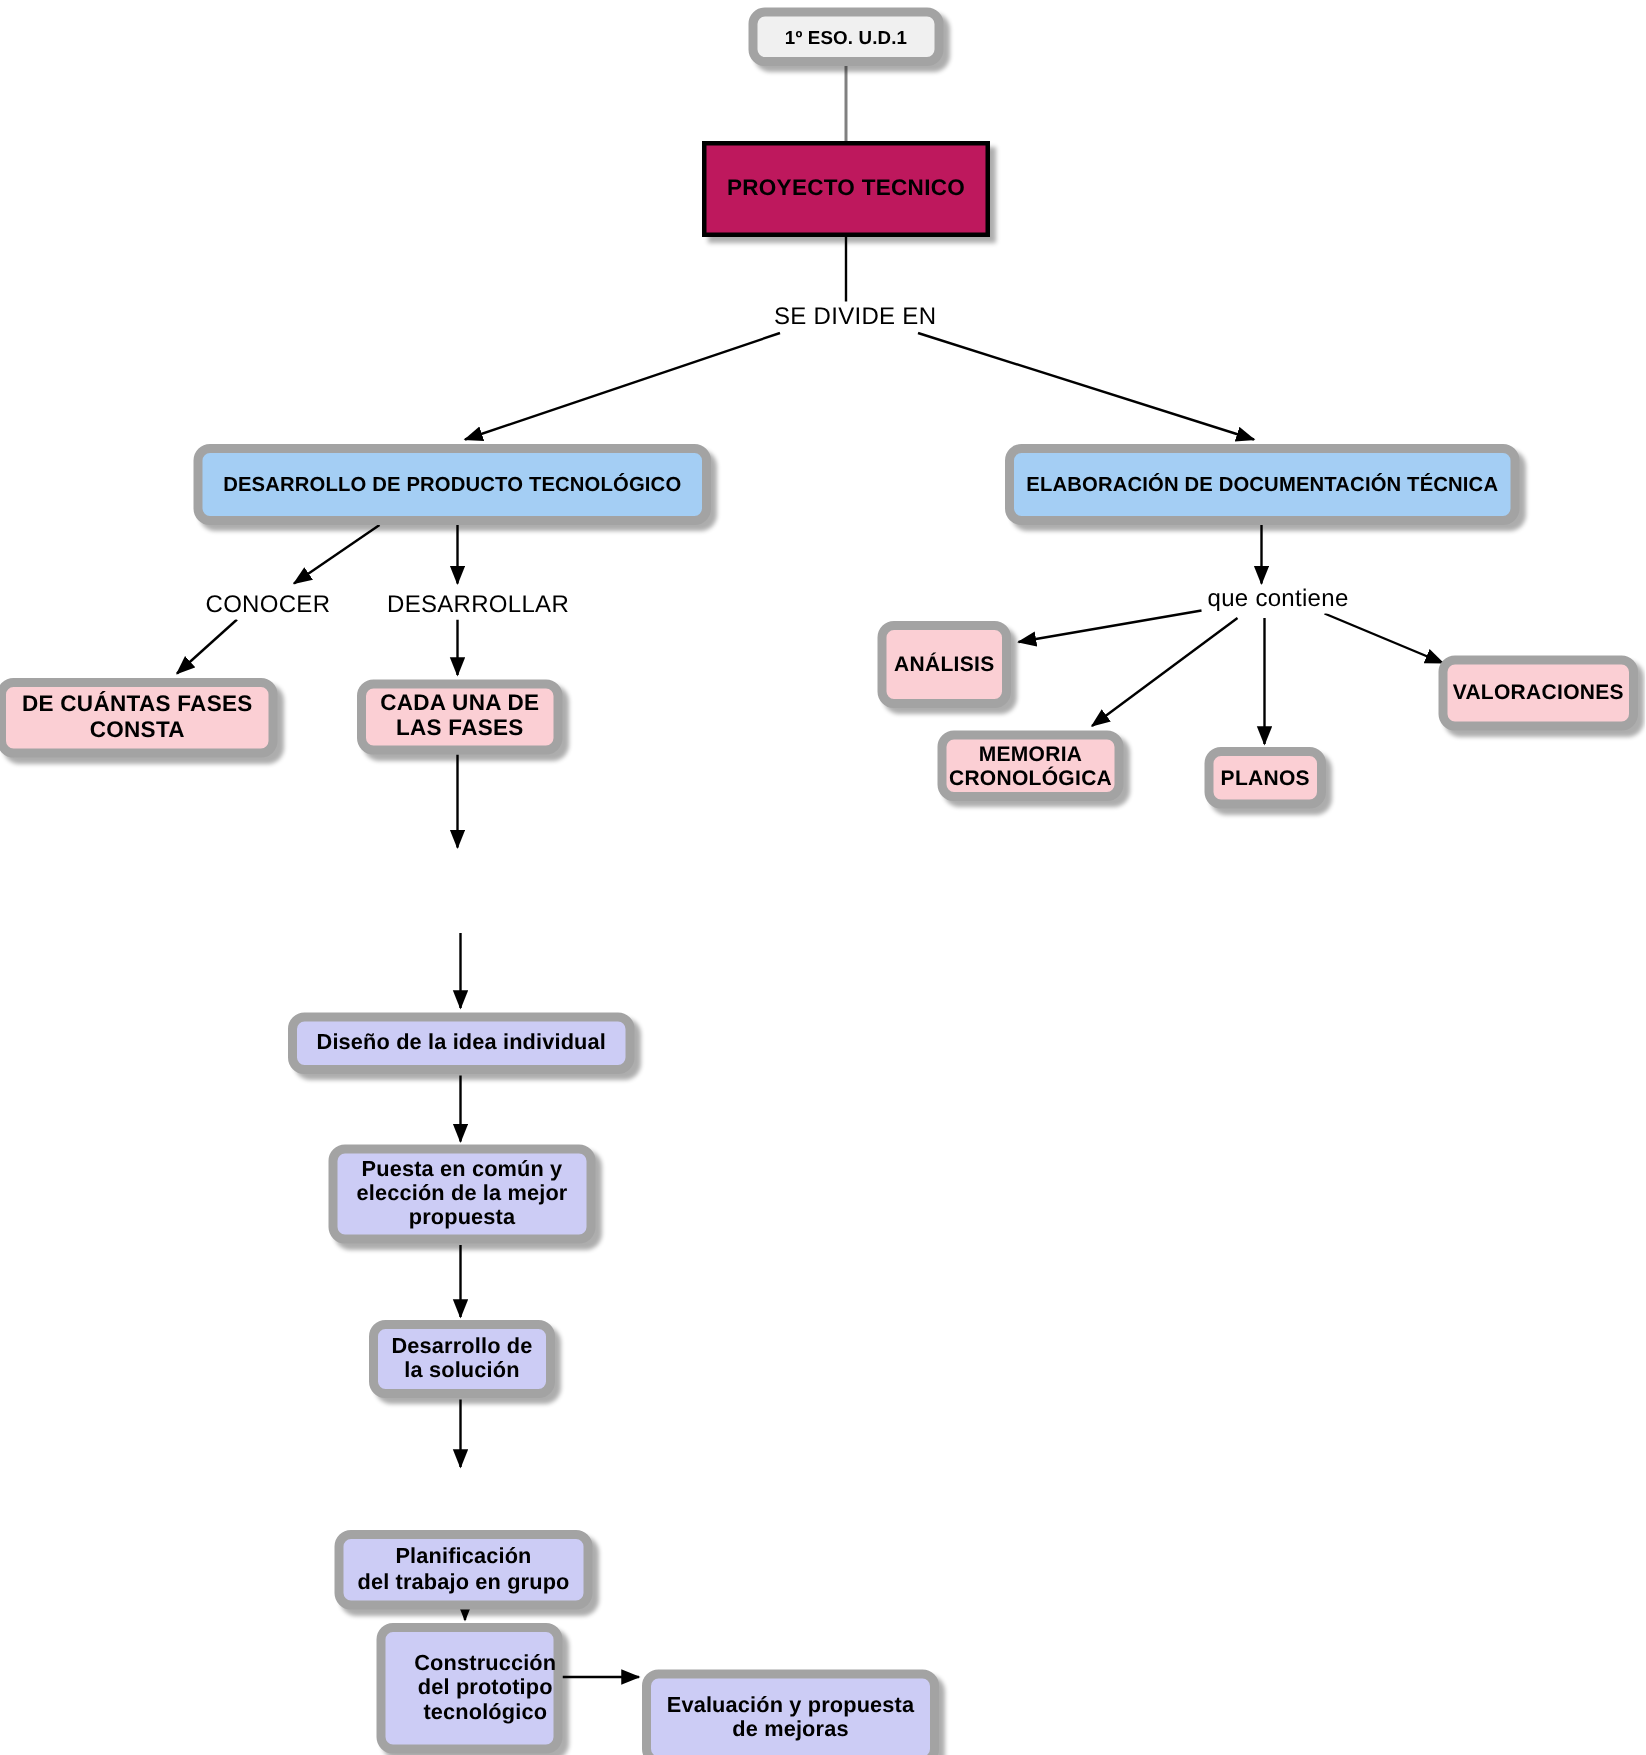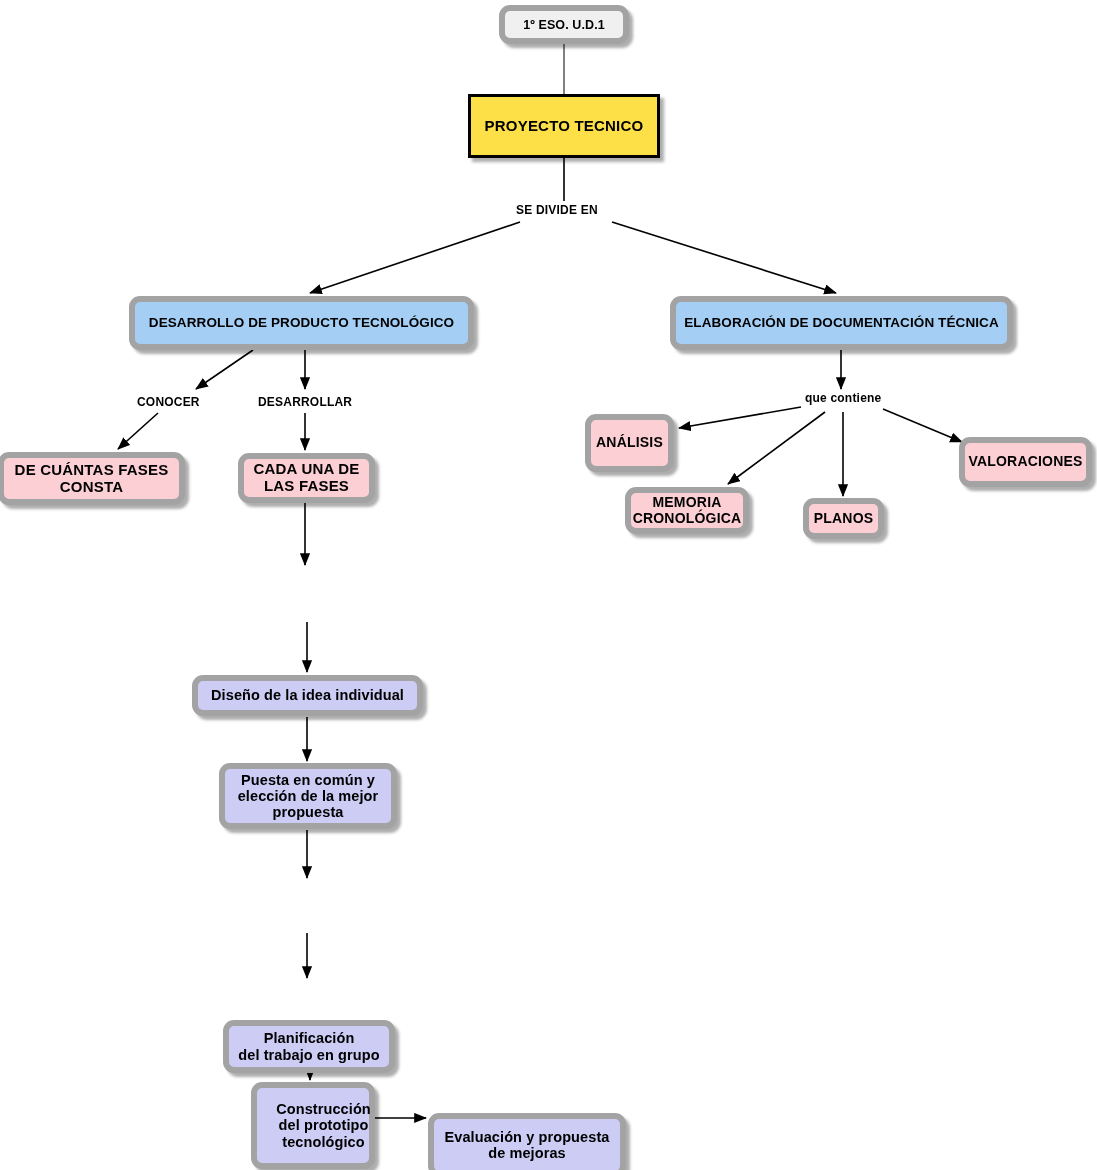--- a/index.html
+++ b/index.html
@@ -44,21 +44,21 @@
     display: block;
     white-space: pre-line;
     padding: 0 6px;
   }
   .n-root {
     background: #f0f0f0;
     font-size: 12.5px;
     letter-spacing: 0.1px;
   }
   .n-main {
-    background: #fde047;
+    background: #be185d;
     border: 3px solid #000000;
     border-radius: 0;
     font-size: 15px;
     letter-spacing: 0.2px;
   }
   .n-blue {
     background: #a4cef4;
     font-size: 13.5px;
     letter-spacing: 0.1px;
   }
@@ -72,22 +72,22 @@
     font-size: 14px;
     letter-spacing: 0.2px;
   }
   .n-purple {
     background: #ccccf5;
     font-size: 14.5px;
     letter-spacing: 0.1px;
   }
   .edge-label {
     position: absolute;
-    font-size: 12px;
-    font-weight: bold;
+    font-size: 16px;
+    font-weight: normal;
     color: #000000;
     white-space: nowrap;
     background: #ffffff;
     padding: 0 3px;
     z-index: 4;
     letter-spacing: 0.2px;
   }
 </style>
 </head>
 <body>
@@ -189,20 +189,24 @@
   <div class="node n-purple" style="left:192px; top:675px; width:231px; height:41px;">
     <span class="lbl">Diseño de la idea individual</span>
   </div>
 
   <div class="node n-purple" style="left:219px; top:763px; width:178px; height:66px;">
     <span class="lbl">Puesta en común y
 elección de la mejor
 propuesta</span>
   </div>
 
+  <div class="node n-purple" style="left:246px; top:880px; width:124px; height:52px;">
+    <span class="lbl">Desarrollo de
+la solución</span>
+  </div>
 
   <div class="node n-purple" style="left:223px; top:1020px; width:172px; height:53px;">
     <span class="lbl">Planificación
 del trabajo en grupo</span>
   </div>
 
   <div class="node n-purple" style="left:251px; top:1082px; width:124px; height:87px;padding-left:21px;">
     <span class="lbl">Construcción
 del prototipo
 tecnológico</span>

